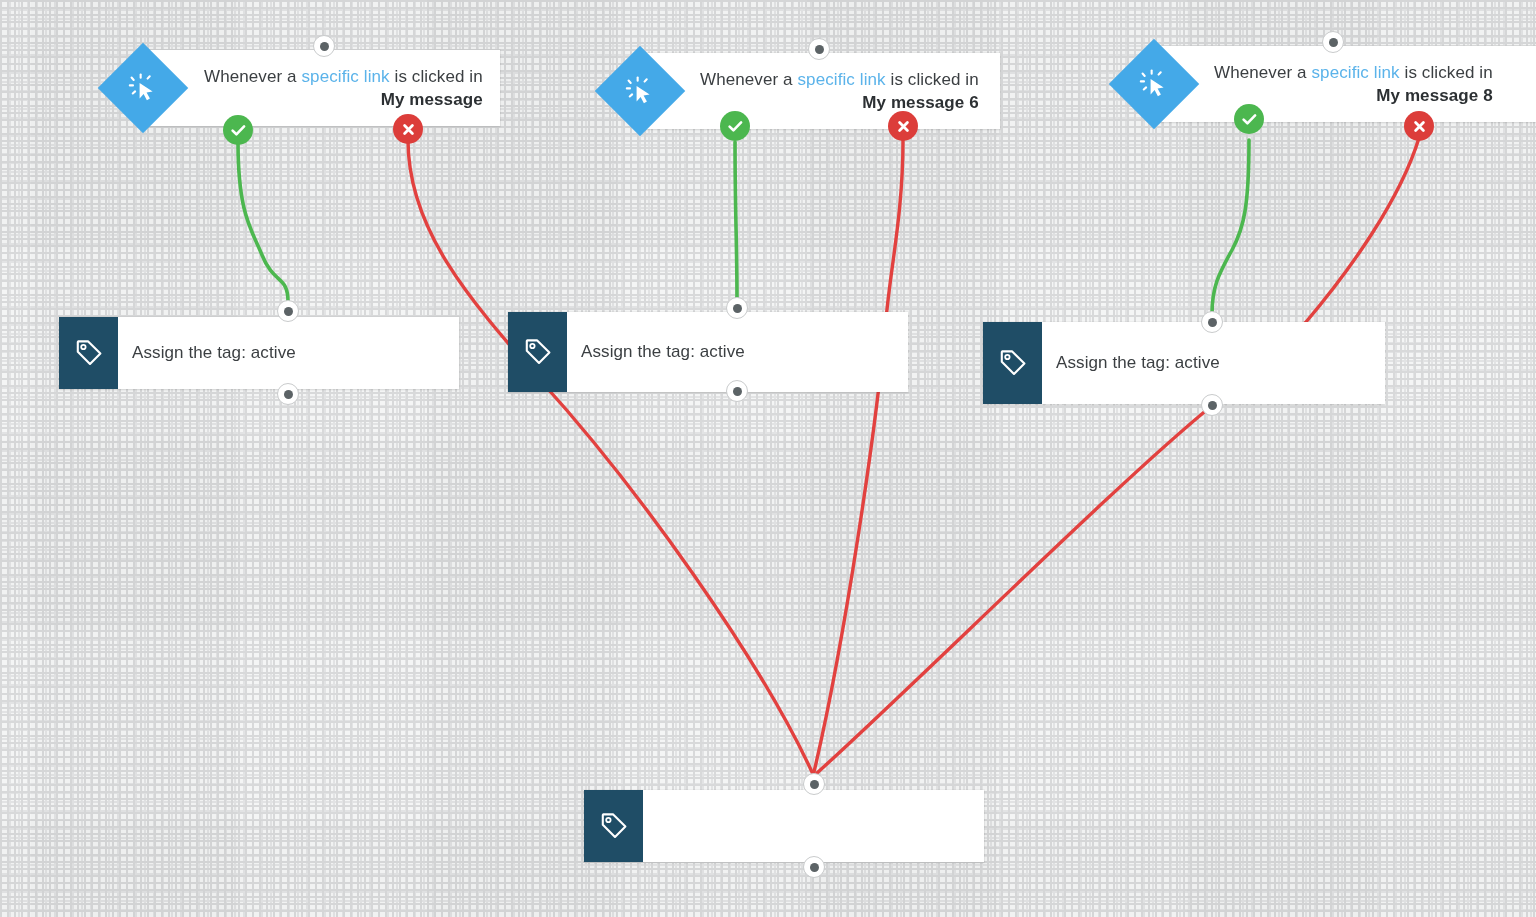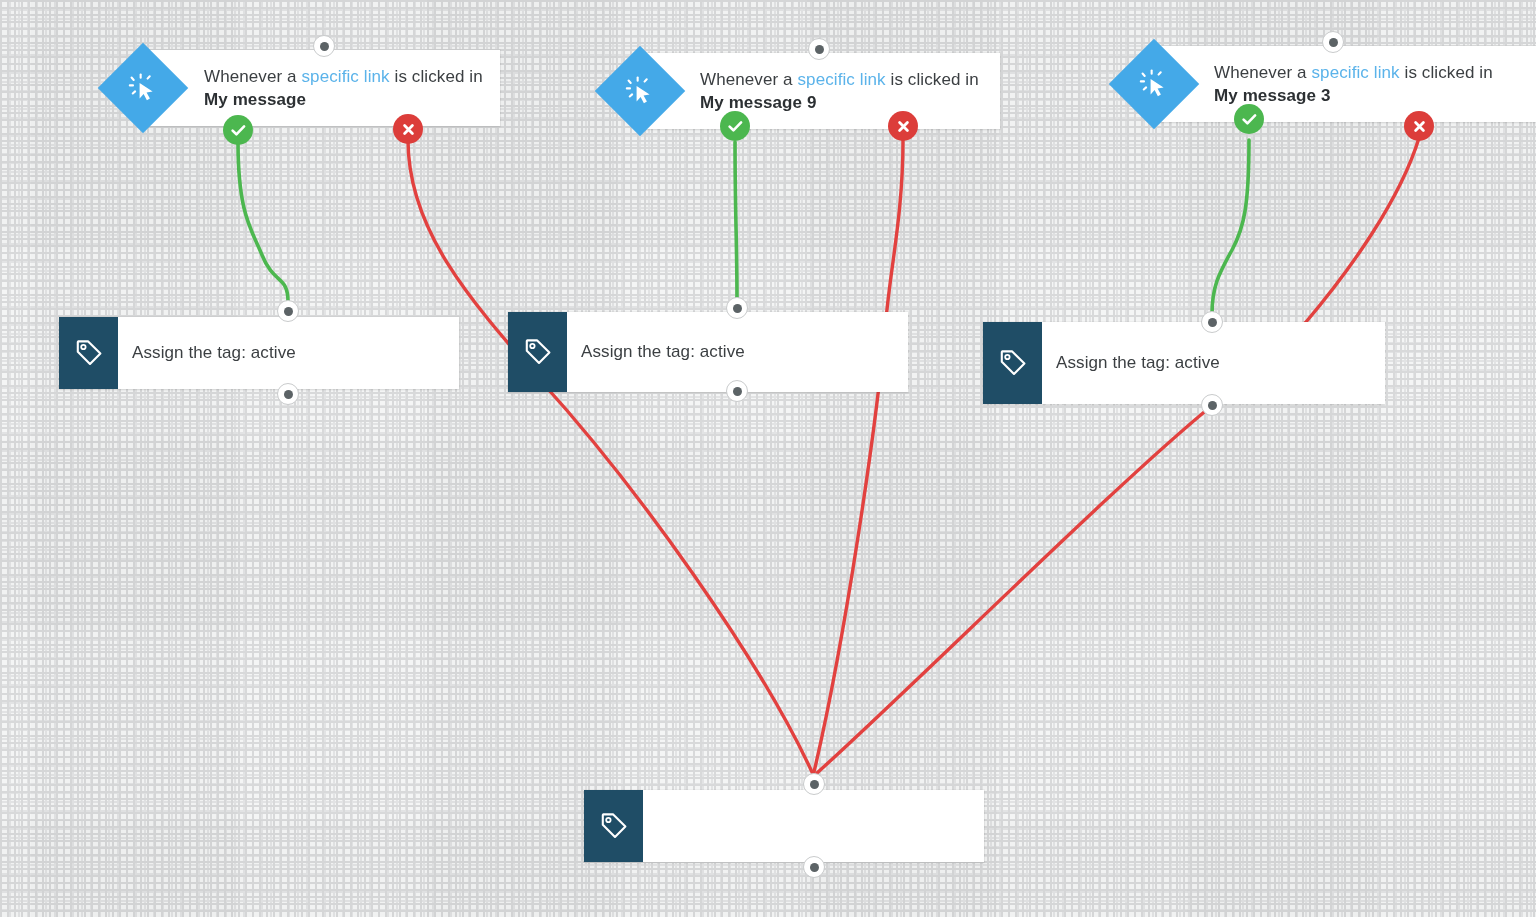--- a/index.html
+++ b/index.html
@@ -81,20 +81,21 @@
     color: #3b3f42;
     letter-spacing: 0.1px;
   }
   .trigger-text .link {
     color: #5bb3ea;
   }
   .trigger-text .msg {
     font-weight: bold;
     color: #2c3033;
     display: block;
+    text-align: right;
   }
 
   .diamond {
     position: absolute;
     width: 64px;
     height: 64px;
     background: #44a9e8;
     transform: rotate(45deg);
     display: flex;
     align-items: center;
@@ -220,21 +221,21 @@
       <svg width="15" height="15" viewBox="0 0 15 15" aria-hidden="true">
         <path d="M3.6 3.6 L11.4 11.4 M11.4 3.6 L3.6 11.4" fill="none" stroke="#ffffff" stroke-width="2.8" stroke-linecap="round"></path>
       </svg>
     </div>
   </div>
 
   <div class="node">
     <div class="trigger-card" style="left:636px; top:53px; width:364px; height:76px;">
       <div class="trigger-text">
         <span>Whenever a </span><span class="link">specific link</span><span> is clicked in</span>
-        <span class="msg">My message 9</span>
+        <span class="msg">My message 6</span>
       </div>
     </div>
     <div class="diamond" style="left:608px; top:59px;">
       <svg width="32" height="32" viewBox="0 0 32 32" aria-hidden="true">
         <g fill="#ffffff">
           <rect x="12.6" y="1.5" width="2.1" height="5.2" rx="1"></rect>
           <rect x="4.6" y="4.2" width="2.1" height="5.2" rx="1" transform="rotate(-42 5.6 6.8)"></rect>
           <rect x="1.8" y="12.3" width="5.2" height="2.1" rx="1"></rect>
           <rect x="4.3" y="19.4" width="5.2" height="2.1" rx="1" transform="rotate(-42 6.9 20.4)"></rect>
           <rect x="19.0" y="4.4" width="5.2" height="2.1" rx="1" transform="rotate(-47 21.6 5.4)"></rect>
@@ -252,21 +253,21 @@
       <svg width="15" height="15" viewBox="0 0 15 15" aria-hidden="true">
         <path d="M3.6 3.6 L11.4 11.4 M11.4 3.6 L3.6 11.4" fill="none" stroke="#ffffff" stroke-width="2.8" stroke-linecap="round"></path>
       </svg>
     </div>
   </div>
 
   <div class="node">
     <div class="trigger-card" style="left:1150px; top:46px; width:386px; height:76px;">
       <div class="trigger-text">
         <span>Whenever a </span><span class="link">specific link</span><span> is clicked in</span>
-        <span class="msg">My message 3</span>
+        <span class="msg">My message 8</span>
       </div>
     </div>
     <div class="diamond" style="left:1122px; top:52px;">
       <svg width="32" height="32" viewBox="0 0 32 32" aria-hidden="true">
         <g fill="#ffffff">
           <rect x="12.6" y="1.5" width="2.1" height="5.2" rx="1"></rect>
           <rect x="4.6" y="4.2" width="2.1" height="5.2" rx="1" transform="rotate(-42 5.6 6.8)"></rect>
           <rect x="1.8" y="12.3" width="5.2" height="2.1" rx="1"></rect>
           <rect x="4.3" y="19.4" width="5.2" height="2.1" rx="1" transform="rotate(-42 6.9 20.4)"></rect>
           <rect x="19.0" y="4.4" width="5.2" height="2.1" rx="1" transform="rotate(-47 21.6 5.4)"></rect>

